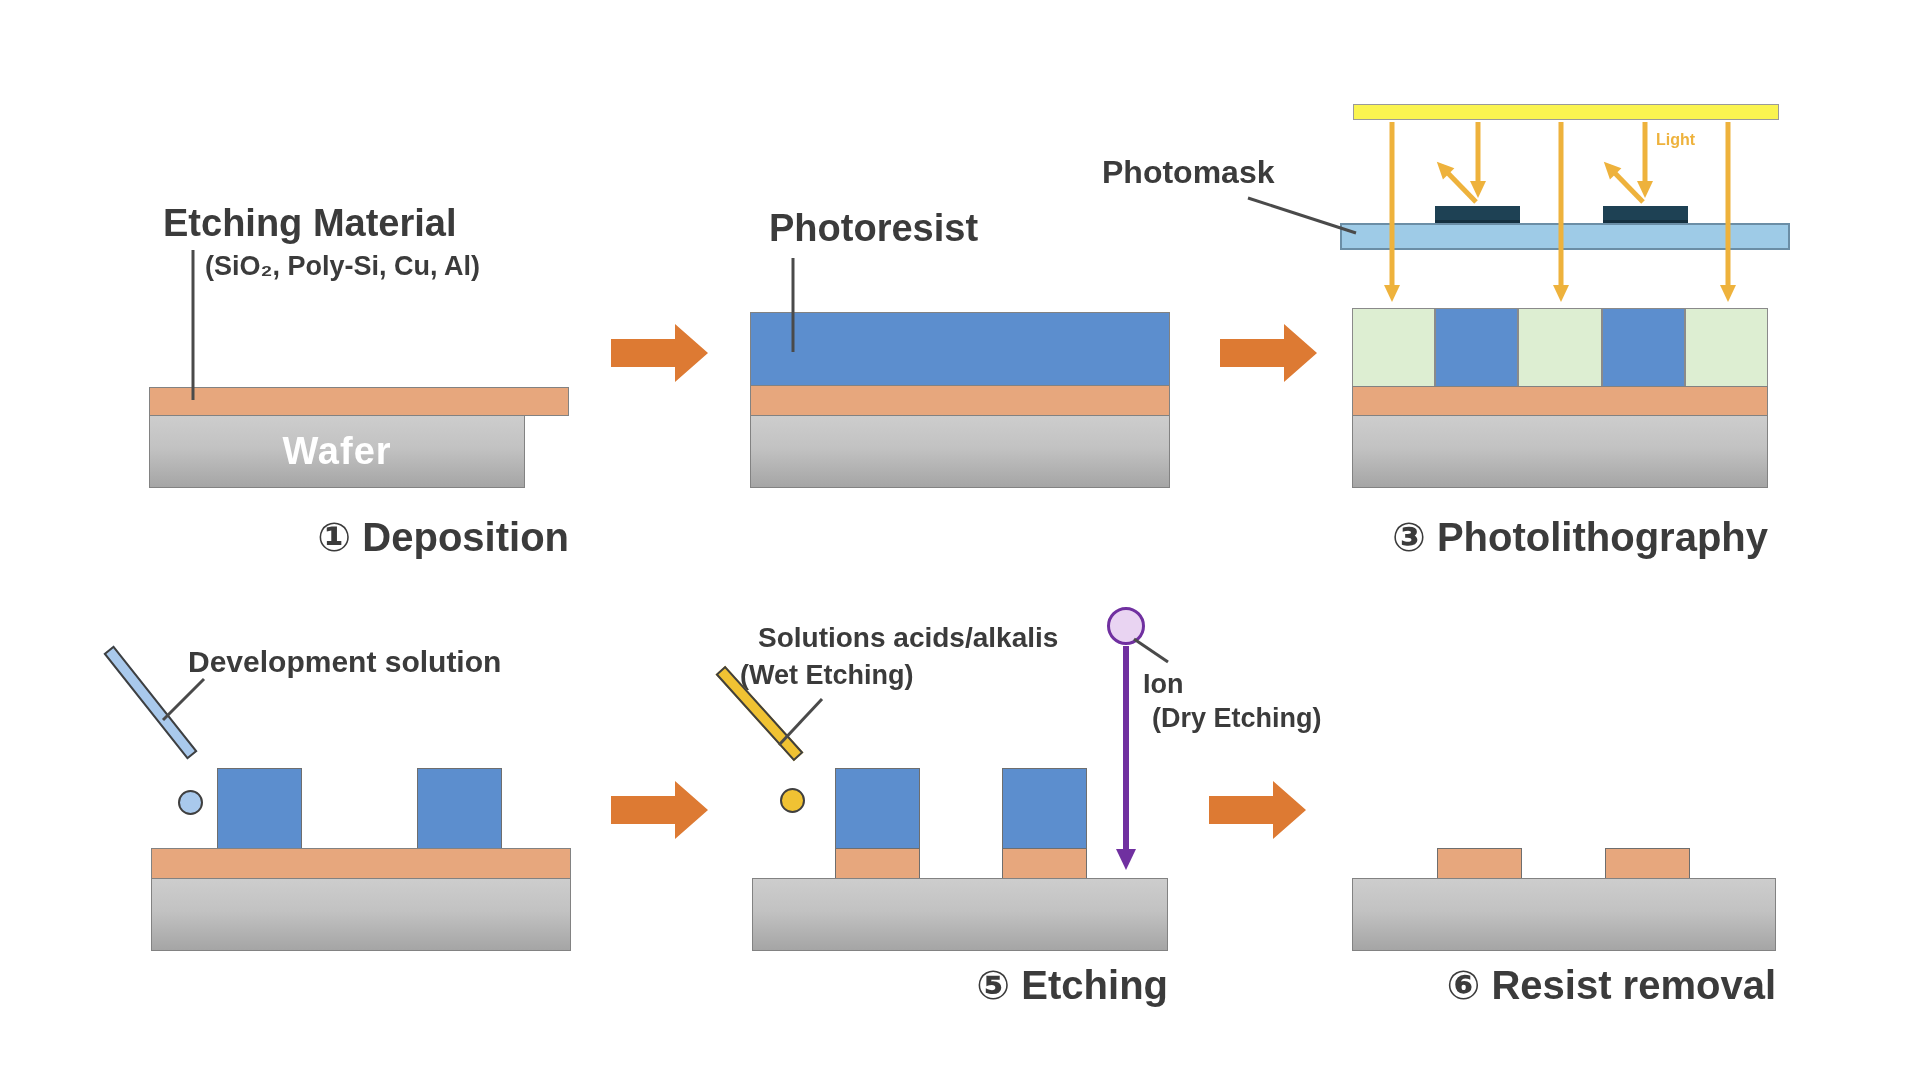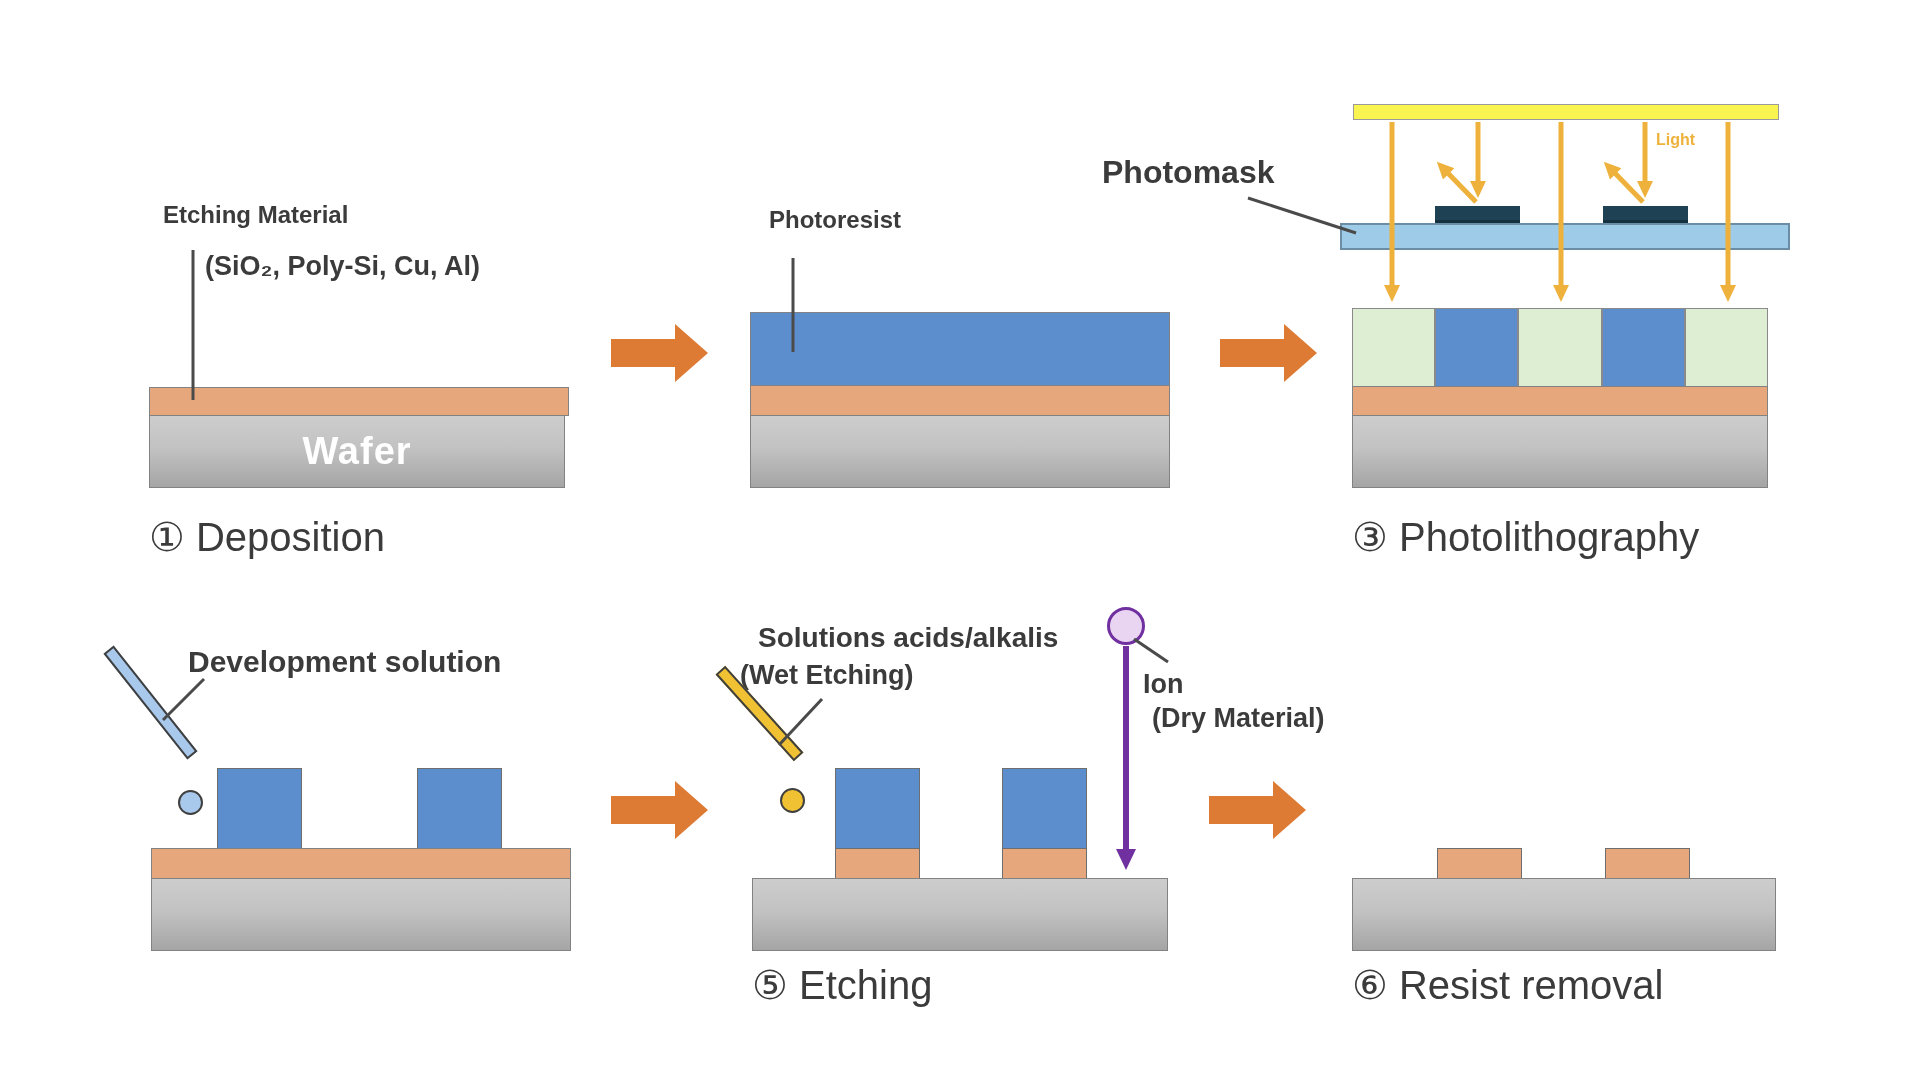--- a/index.html
+++ b/index.html
@@ -20,27 +20,27 @@
     --ion-fill:#e9d4f2;
     --leader:#4a4a4a;
     --layer-border:#828282;
   }
   html,body{margin:0;padding:0;background:#ffffff;}
   body{font-family:"Liberation Sans","DejaVu Sans",sans-serif;}
   .canvas{position:relative;width:1920px;height:1078px;background:#ffffff;overflow:hidden;}
   .panel{position:absolute;left:0;top:0;width:100%;height:100%;pointer-events:none;}
   .abs{position:absolute;box-sizing:border-box;}
   .lbl{position:absolute;font-weight:bold;color:var(--text-dark);white-space:nowrap;line-height:1.12;}
-  .f33{font-size:24px;}
+  .f33{font-size:38px;}
   .f32{font-size:32px;}
   .f30{font-size:30px;}
   .f28{font-size:28px;}
   .f27{font-size:27px;}
   .light-lbl{position:absolute;font-weight:bold;font-size:16px;color:var(--gold);white-space:nowrap;}
-  .caption{position:absolute;font-weight:normal;font-size:40px;color:var(--text-dark);text-align:left;white-space:nowrap;line-height:1.1;}
+  .caption{position:absolute;font-weight:bold;font-size:40px;color:var(--text-dark);text-align:right;white-space:nowrap;line-height:1.1;}
   .layer{position:absolute;box-sizing:border-box;border:1.5px solid var(--layer-border);}
   .orange-layer{background:var(--material-orange);}
   .blue-layer{background:var(--resist-blue);}
   .wafer{background:linear-gradient(180deg,var(--wafer-top) 0%,#c2c2c2 45%,var(--wafer-bottom) 100%);
          display:flex;align-items:center;justify-content:center;}
   .wafer-text{color:#ffffff;font-weight:bold;font-size:38px;letter-spacing:1px;}
   .flow-arrow{position:absolute;width:97px;height:58px;background:var(--arrow);
       clip-path:polygon(0 26%,66% 26%,66% 0,100% 50%,66% 100%,66% 74%,0 74%);}
   .lamp{background:var(--lamp-yellow);border:1.5px solid #9a9a9a;}
   .mask-bar{background:var(--mask-blue);border:2px solid #6b8ea6;}
@@ -67,21 +67,21 @@
 </style>
 </head>
 <body>
 
 <div class="canvas">
 
   <div class="panel">
     <div class="lbl f33" style="left:163px;top:202px;">Etching Material</div>
     <div class="lbl f27" style="left:205px;top:251px;">(SiO₂, Poly-Si, Cu, Al)</div>
     <div class="layer orange-layer" style="left:149px;top:387px;width:420px;height:29px;"></div>
-    <div class="layer wafer" style="left:149px;top:415px;width:416px;height:73px;">
+    <div class="layer wafer" style="left:149px;top:415px;width:376px;height:73px;">
       <span class="wafer-text">Wafer</span>
     </div>
     <div class="caption" style="left:149px;top:515px;width:420px;">① Deposition</div>
   </div>
 
   <div class="flow-arrow" style="left:611px;top:324px;"></div>
   <div class="flow-arrow" style="left:1220px;top:324px;"></div>
   <div class="flow-arrow" style="left:611px;top:781px;"></div>
   <div class="flow-arrow" style="left:1209px;top:781px;"></div>
 
@@ -126,21 +126,21 @@
     <div class="lbl f27" style="left:740px;top:660px;">(Wet Etching)</div>
     <div class="stick yellow" style="left:701px;top:707px;width:117px;height:13px;transform:rotate(48deg);"></div>
     <div class="droplet yellow" style="left:780px;top:788px;"></div>
     <div class="block blue-layer" style="left:835px;top:768px;width:85px;height:81px;"></div>
     <div class="block orange-layer" style="left:835px;top:848px;width:85px;height:31px;"></div>
     <div class="block blue-layer" style="left:1002px;top:768px;width:85px;height:81px;"></div>
     <div class="block orange-layer" style="left:1002px;top:848px;width:85px;height:31px;"></div>
     <div class="layer wafer" style="left:752px;top:878px;width:416px;height:73px;"></div>
     <div class="ion-ball" style="left:1107px;top:607px;"></div>
     <div class="lbl f27" style="left:1143px;top:669px;">Ion</div>
-    <div class="lbl f27" style="left:1152px;top:703px;">(Dry Material)</div>
+    <div class="lbl f27" style="left:1152px;top:703px;">(Dry Etching)</div>
     <div class="caption" style="left:752px;top:963px;width:416px;">⑤ Etching</div>
   </div>
 
   <div class="panel">
     <div class="block orange-layer" style="left:1437px;top:848px;width:85px;height:31px;"></div>
     <div class="block orange-layer" style="left:1605px;top:848px;width:85px;height:31px;"></div>
     <div class="layer wafer" style="left:1352px;top:878px;width:424px;height:73px;"></div>
     <div class="caption" style="left:1352px;top:963px;width:424px;">⑥ Resist removal</div>
   </div>
 

